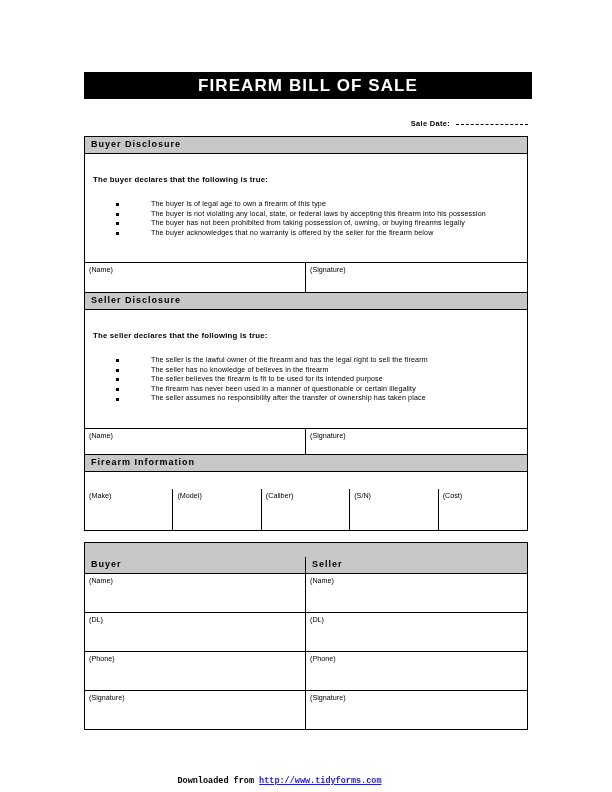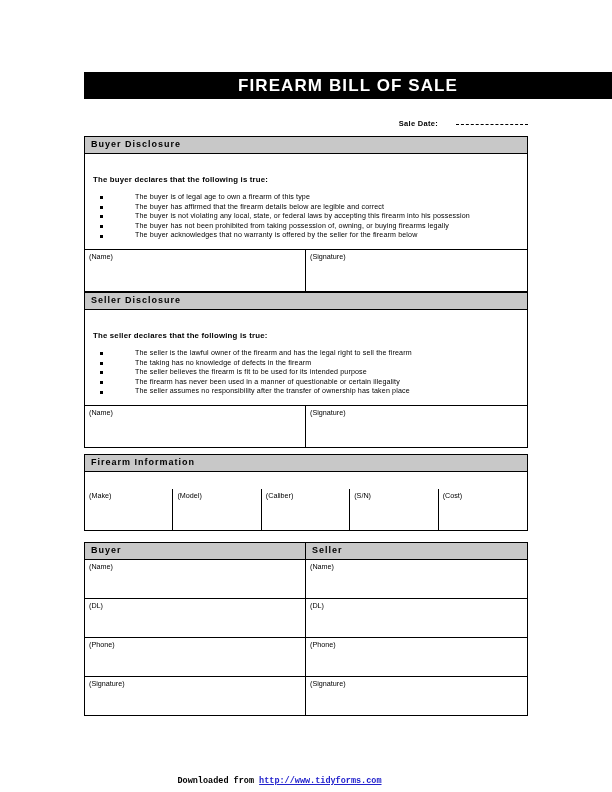--- a/index.html
+++ b/index.html
@@ -21,21 +21,21 @@
     left: 0; top: 0;
     width: 612px;
     height: 792px;
   }
 
   
   .title-bar {
     position: absolute;
     left: 84px;
     top: 72px;
-    width: 528px;
+    width: 448px;
     height: 27px;
     background: #000000;
     display: flex;
     align-items: center;
     justify-content: center;
   }
   .title-bar .title-text {
     color: #ffffff;
     font-size: 17px;
     font-weight: bold;
@@ -46,21 +46,20 @@
   .sale-date-row {
     position: absolute;
     left: 84px;
     top: 119px;
     width: 444px;
     display: flex;
     justify-content: flex-end;
     align-items: baseline;
     font-size: 7.5px;
     font-weight: bold;
-    gap: 12px;
   }
   .sale-date-label { letter-spacing: 0.3px; }
   .sale-date-line {
     display: inline-block;
     width: 72px;
     margin-left: 6px;
     border-bottom: 1.4px dashed #000;
     height: 1px;
     position: relative;
     top: -1px;
@@ -88,21 +87,21 @@
     padding: 9px 8px 8px 8px;
   }
   .lead {
     font-size: 7.8px;
     font-weight: bold;
     margin: 12px 0 9px 0;
     letter-spacing: 0.2px;
   }
   ul.bullets {
     list-style: none;
-    margin: 0;
+    margin: 16px;
     padding: 0;
   }
   ul.bullets li {
     font-size: 7.1px;
     line-height: 9.6px;
     position: relative;
     padding-left: 42px;
     letter-spacing: 0.15px;
     white-space: nowrap;
   }
@@ -159,20 +158,21 @@
     border-bottom: 1.6px solid #000;
   }
   .bs-head-cell {
     flex: 1 1 50%;
     font-size: 9px;
     font-weight: bold;
     letter-spacing: 1px;
     padding: 2px 6px 3px 6px;
     line-height: 11px;
     box-sizing: border-box;
+    margin-top: 14px;
   }
   .bs-head-cell.left { border-right: 1.8px solid #000; }
   .bs-row {
     display: flex;
     border-bottom: 1.2px solid #000;
   }
   .bs-row:last-child { border-bottom: none; }
   .bs-cell {
     flex: 1 1 50%;
     height: 38px;
@@ -211,21 +211,21 @@
     <span class="sale-date-label">Sale Date:</span>
     <span class="sale-date-line"></span>
   </div>
 
   <div class="section" id="buyer-disclosure" style="top:136px;">
     <div class="section-header">Buyer Disclosure</div>
     <div class="section-body">
       <p class="lead">The buyer declares that the following is true:</p>
       <ul class="bullets">
         <li><span class="bullet-mark"></span><span>The buyer is of legal age to own a firearm of this type</span></li>
-        <li><span class="bullet-mark"></span><span>The buyer has affirmed that the firearm details below are legible and correct</span></li>
+        <li><span class="bullet-mark"></span></li>
         <li><span class="bullet-mark"></span><span>The buyer is not violating any local, state, or federal laws by accepting this firearm into his possession</span></li>
         <li><span class="bullet-mark"></span><span>The buyer has not been prohibited from taking possession of, owning, or buying firearms legally</span></li>
         <li><span class="bullet-mark"></span><span>The buyer acknowledges that no warranty is offered by the seller for the firearm below</span></li>
       </ul>
     </div>
     <div class="ns-row">
       <div class="ns-cell left">
         <span>(Name)</span>
       </div>
       <div class="ns-cell">
@@ -234,21 +234,21 @@
     </div>
   </div>
 
   <div class="section" id="seller-disclosure" style="top:292px;">
     <div class="section-header">Seller Disclosure</div>
     <div class="section-body">
       <p class="lead">The seller declares that the following is true:</p>
       <ul class="bullets">
         <li><span class="bullet-mark"></span></li>
         <li><span class="bullet-mark"></span><span>The seller is the lawful owner of the firearm and has the legal right to sell the firearm</span></li>
-        <li><span class="bullet-mark"></span><span>The taking has no knowledge of defects in the firearm</span></li>
+        <li><span class="bullet-mark"></span><span>The seller has no knowledge of believes in the firearm</span></li>
         <li><span class="bullet-mark"></span><span>The seller believes the firearm is fit to be used for its intended purpose</span></li>
         <li><span class="bullet-mark"></span><span>The firearm has never been used in a manner of questionable or certain illegality</span></li>
         <li><span class="bullet-mark"></span><span>The seller assumes no responsibility after the transfer of ownership has taken place</span></li>
       </ul>
     </div>
     <div class="ns-row">
       <div class="ns-cell left">
         <span>(Name)</span>
       </div>
       <div class="ns-cell">

